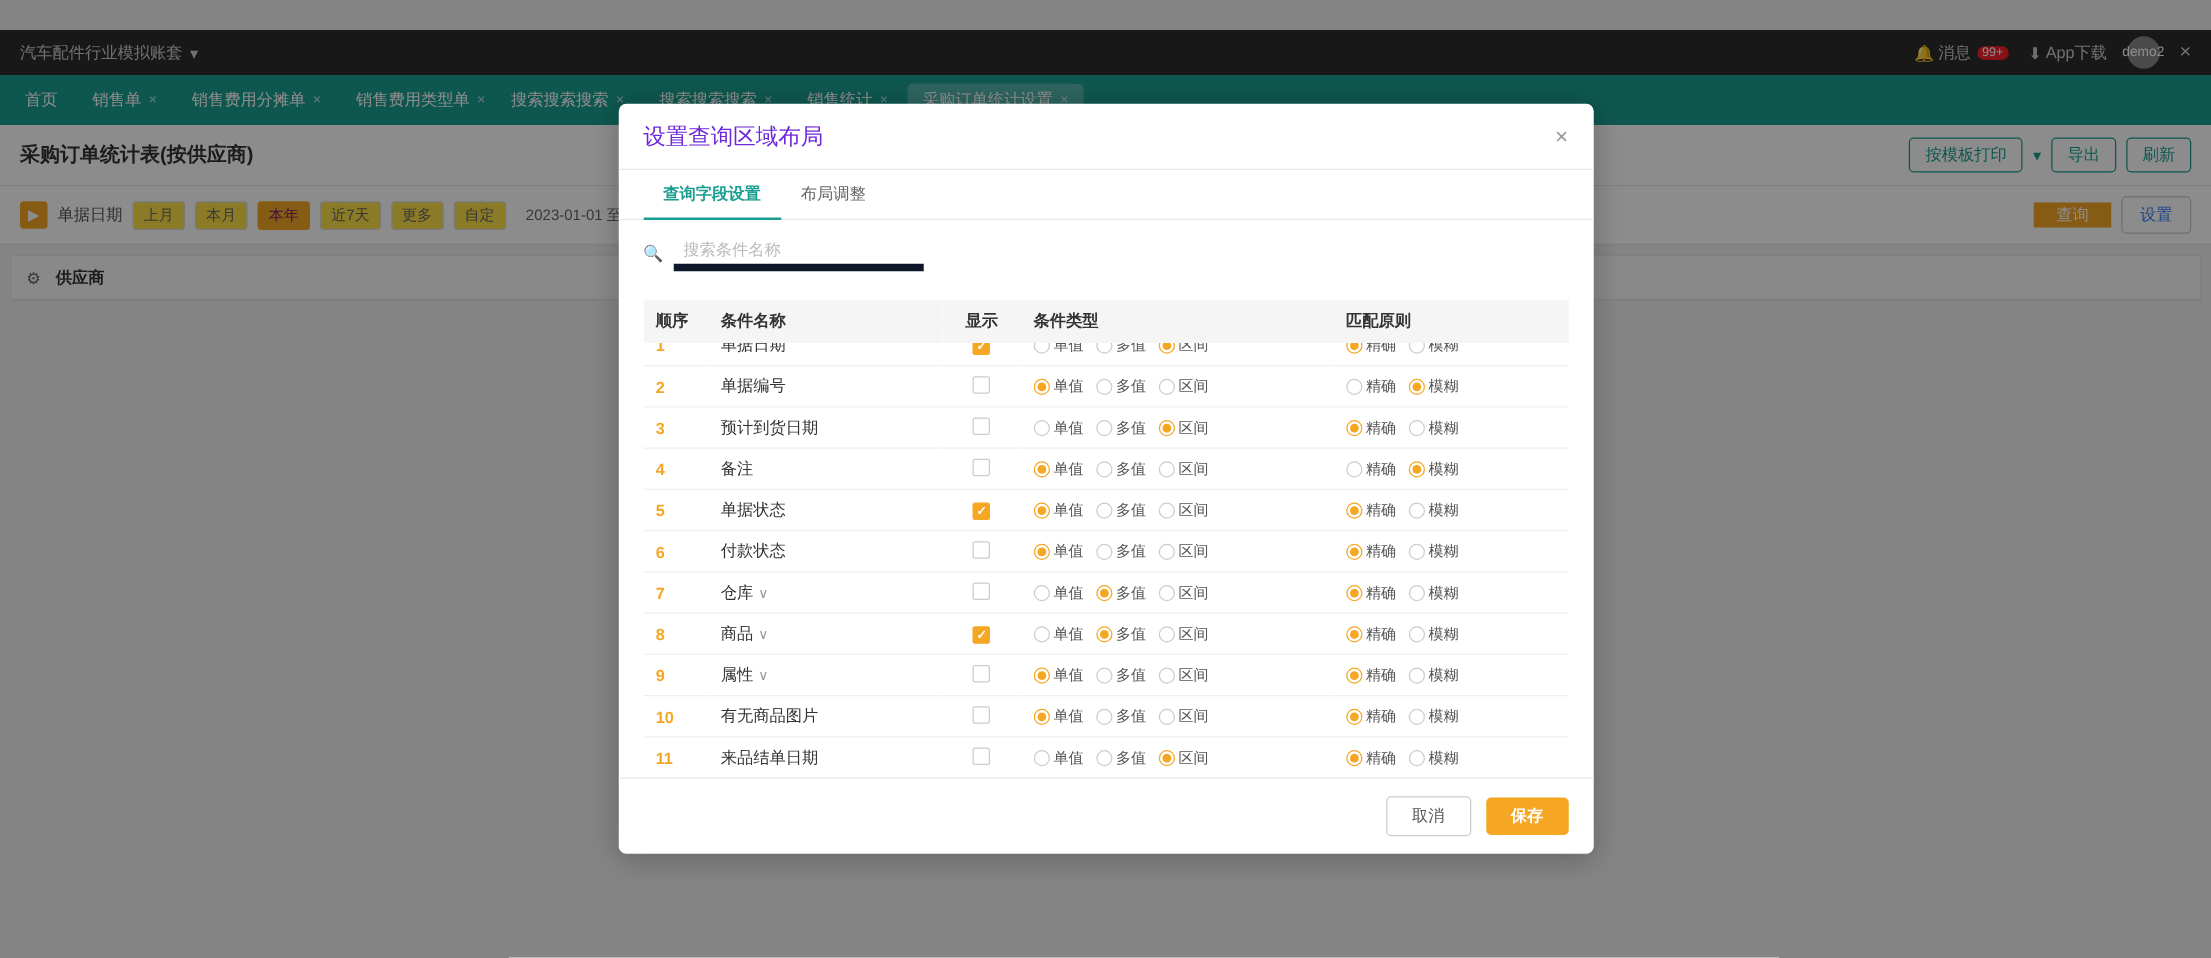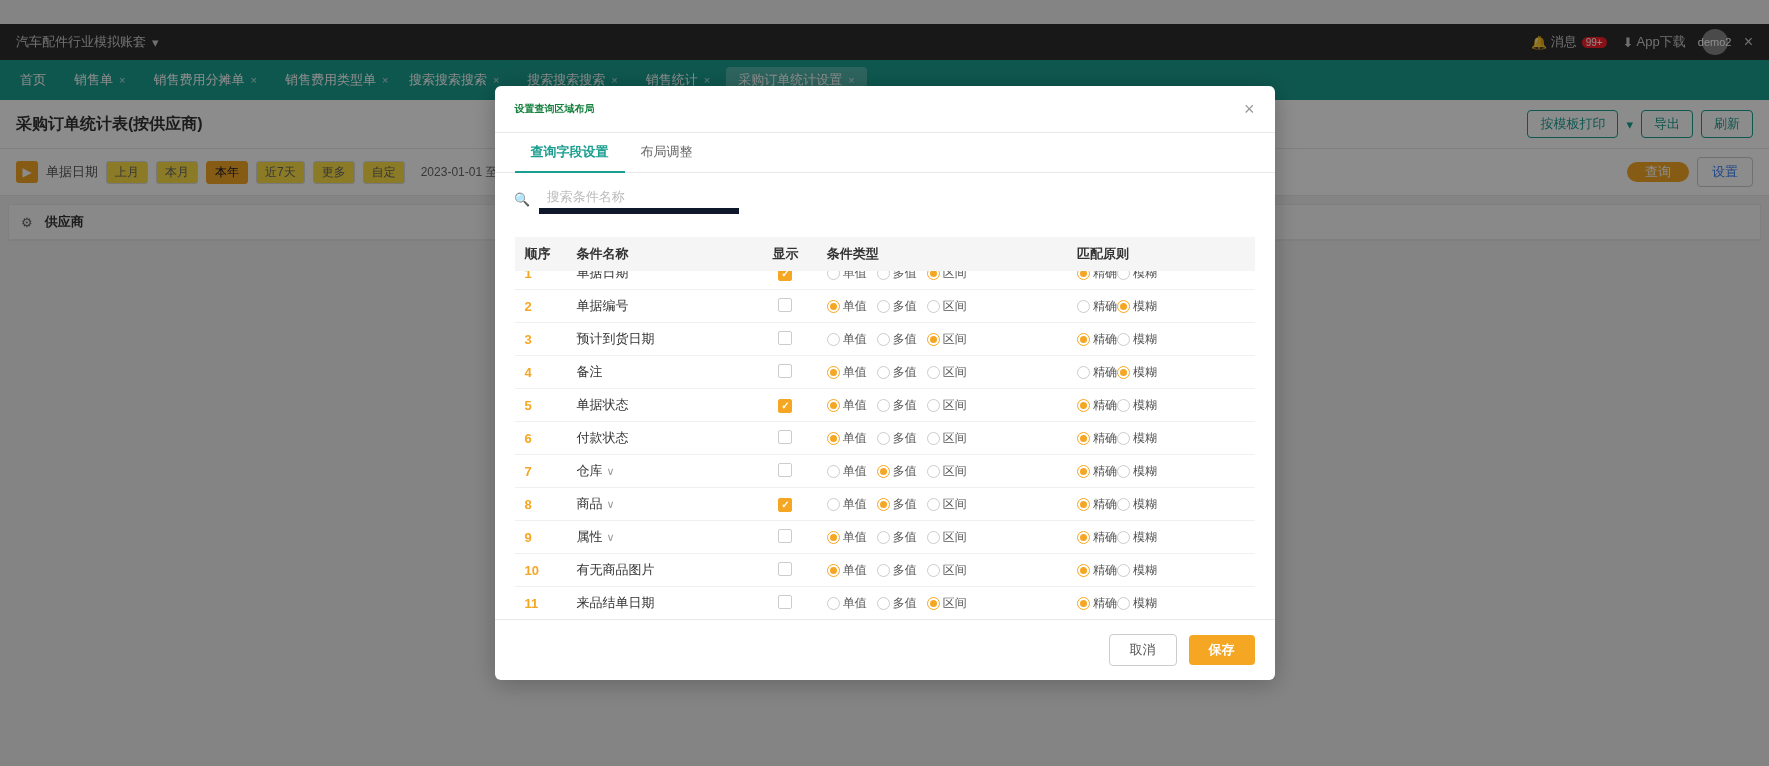--- a/index.html
+++ b/index.html
@@ -62,21 +62,21 @@
     .filter-bar {
       background: #fff;
       padding: 8px 16px;
       display: flex;
       align-items: center;
       gap: 8px;
       border-bottom: 1px solid #e8e8e8;
     }
     .filter-toggle { background: #f5a623; color: #fff; border: none; width: 22px; height: 22px; border-radius: 3px; cursor: pointer; font-size: 12px; }
     .date-btn { padding: 2px 8px; border: 1px solid #ddd; border-radius: 3px; cursor: pointer; font-size: 12px; color: #666; background: #fde047; }
-    .date-btn.active { background: #f5a623; color: #0f172a; border-color: #f5a623; }
+    .date-btn.active { background: #f5a623; color: #701a75; border-color: #f5a623; }
 
     
     .table-area {
       background: #fff;
       margin: 8px;
       border: 1px solid #e8e8e8;
     }
     .table-header {
       display: flex;
       align-items: center;
@@ -108,21 +108,21 @@
       flex-direction: column;
       box-shadow: 0 4px 24px rgba(0,0,0,0.25);
     }
     .dialog-header {
       display: flex;
       align-items: center;
       justify-content: space-between;
       padding: 14px 20px;
       border-bottom: 1px solid #e8e8e8;
     }
-    .dialog-title { font-size: 10px; font-weight: bold; color: #15803d; }
+    .dialog-title { font-size: 18px; font-weight: normal; color: #6d28d9; }
     .dialog-close { cursor: pointer; color: #999; font-size: 18px; line-height: 1; }
 
     
     .dialog-tabs {
       display: flex;
       padding: 0 20px;
       border-bottom: 1px solid #e8e8e8;
       gap: 0;
     }
     .dialog-tab {
@@ -232,21 +232,21 @@
       background: #fff;
     }
     .radio-circle.selected::after {
       content: '';
       width: 7px; height: 7px;
       border-radius: 50%;
       background: #f5a623;
     }
 
     
-    .match-group { display: flex; }
+    .match-group { display: flex; gap: 10px; }
 
     
     .dialog-footer {
       padding: 14px 20px;
       display: flex;
       align-items: center;
       justify-content: flex-end;
       gap: 12px;
       border-top: 1px solid #e8e8e8;
     }
@@ -353,21 +353,21 @@
     <button class="filter-toggle">▶</button>
     <span style="color:#555;">单据日期</span>
     <button class="date-btn">上月</button>
     <button class="date-btn">本月</button>
     <button class="date-btn active">本年</button>
     <button class="date-btn">近7天</button>
     <button class="date-btn">更多</button>
     <button class="date-btn">自定</button>
     <span style="color:#666; font-size:12px; margin-left:8px;">2023-01-01 至 2023-12-31</span>
     <div style="flex:1;"></div>
-    <button style="background:#f5a623;color:#fff;border:none;padding:1px 18px;border-radius:12px;cursor:pointer;font-size:13px;">查询</button>
+    <button style="background:#f5a623;color:#fff;border:none;padding:1px 18px;border-radius:0;cursor:pointer;font-size:13px;">查询</button>
     <button style="background:#fff;color:#3b82f6;border:1px solid #ccc;padding:5px 14px;border-radius:4px;cursor:pointer;font-size:13px;">设置</button>
   </div>
 
   <div class="table-area">
     <div class="table-header">
       <span class="settings-icon">⚙</span>
       <span class="col-header">供应商</span>
       <span class="col-header">供应商</span>
     </div>
   </div>

